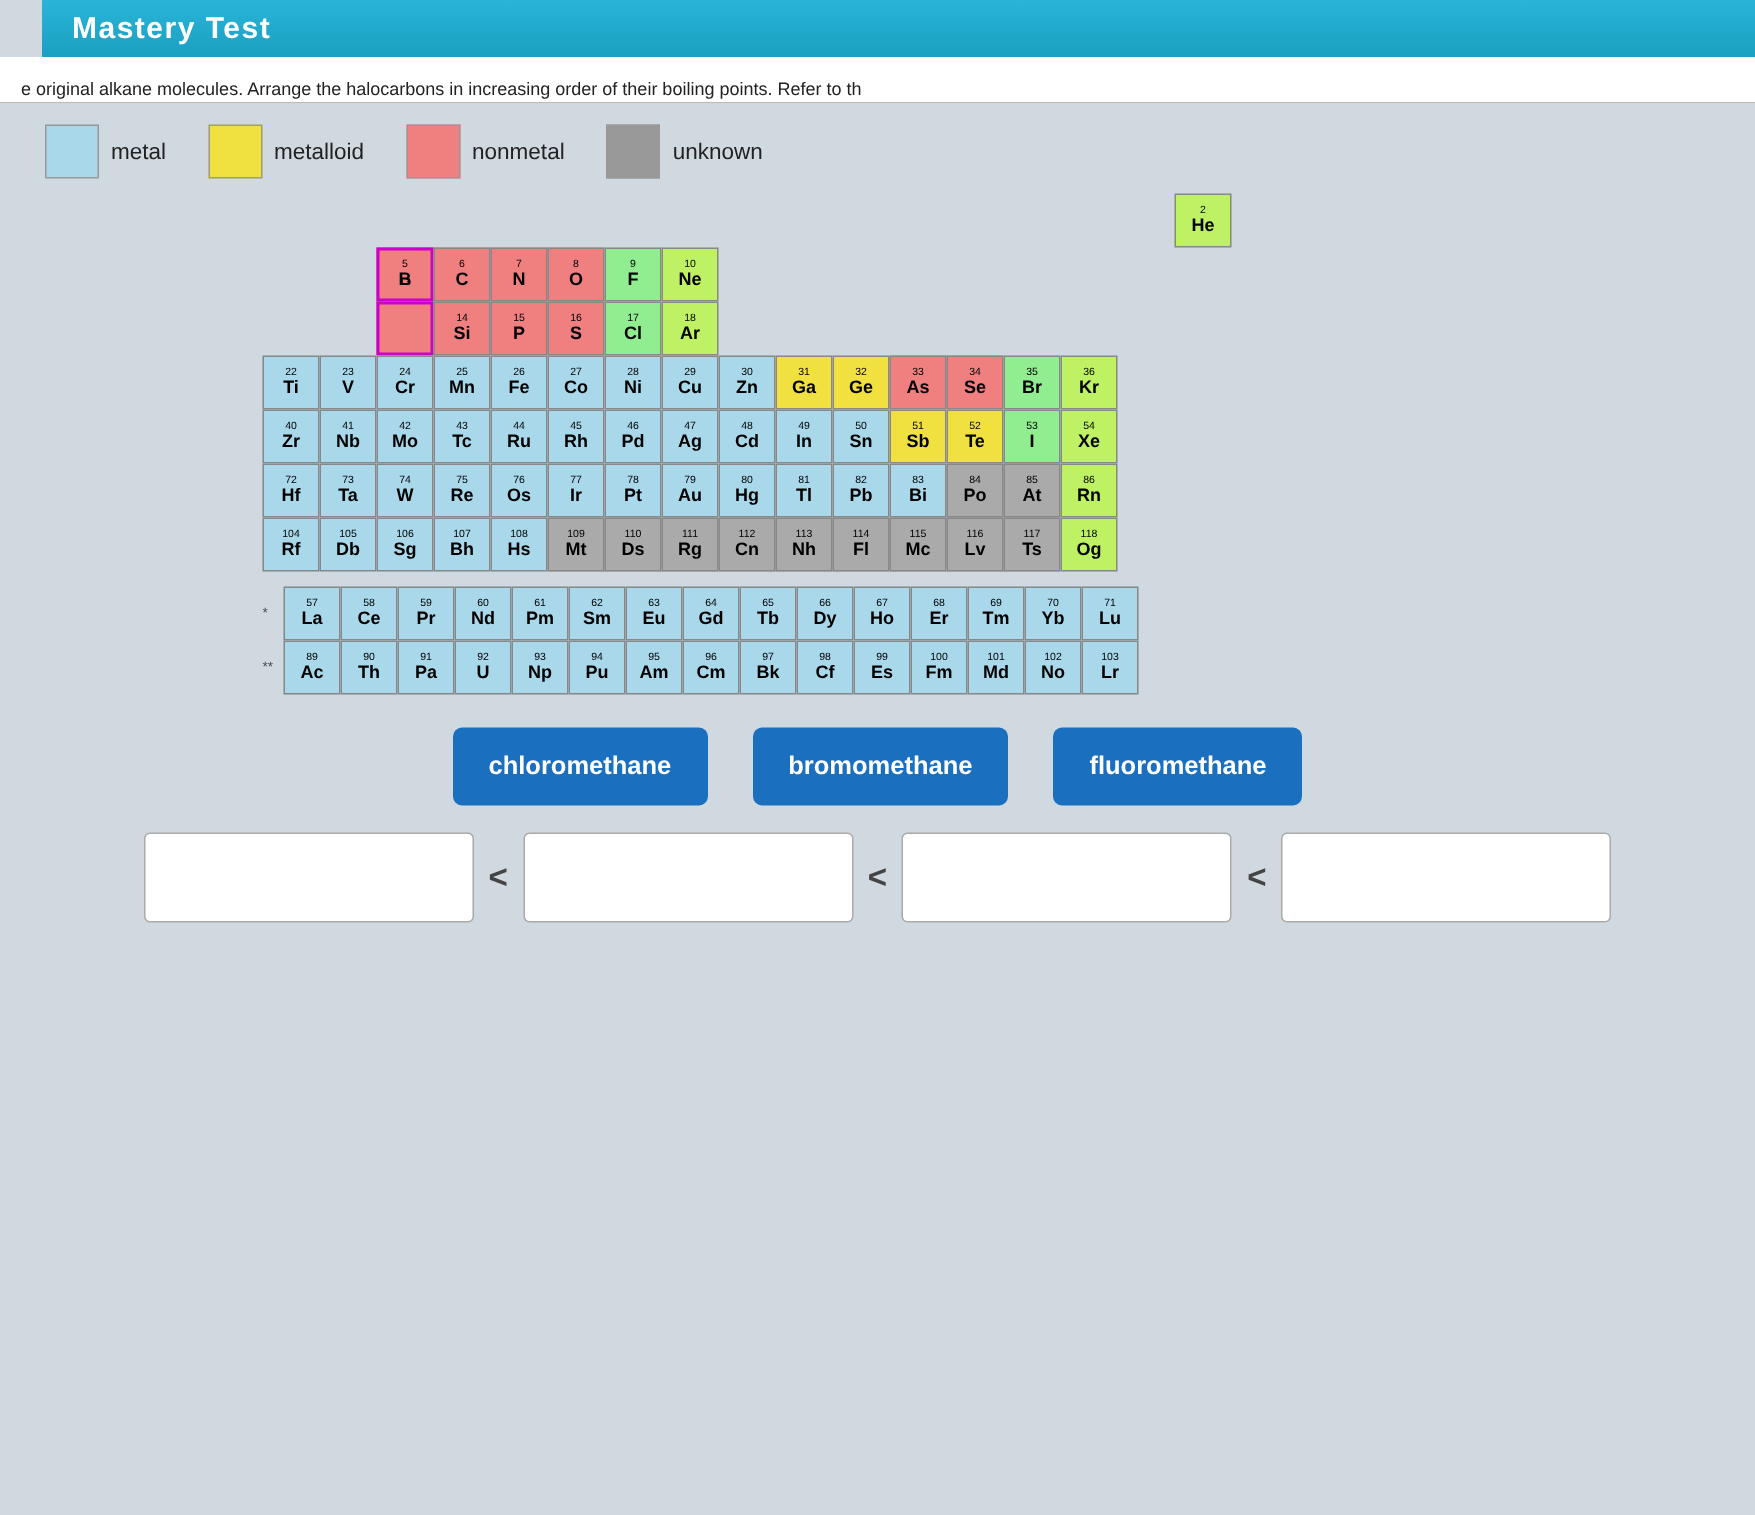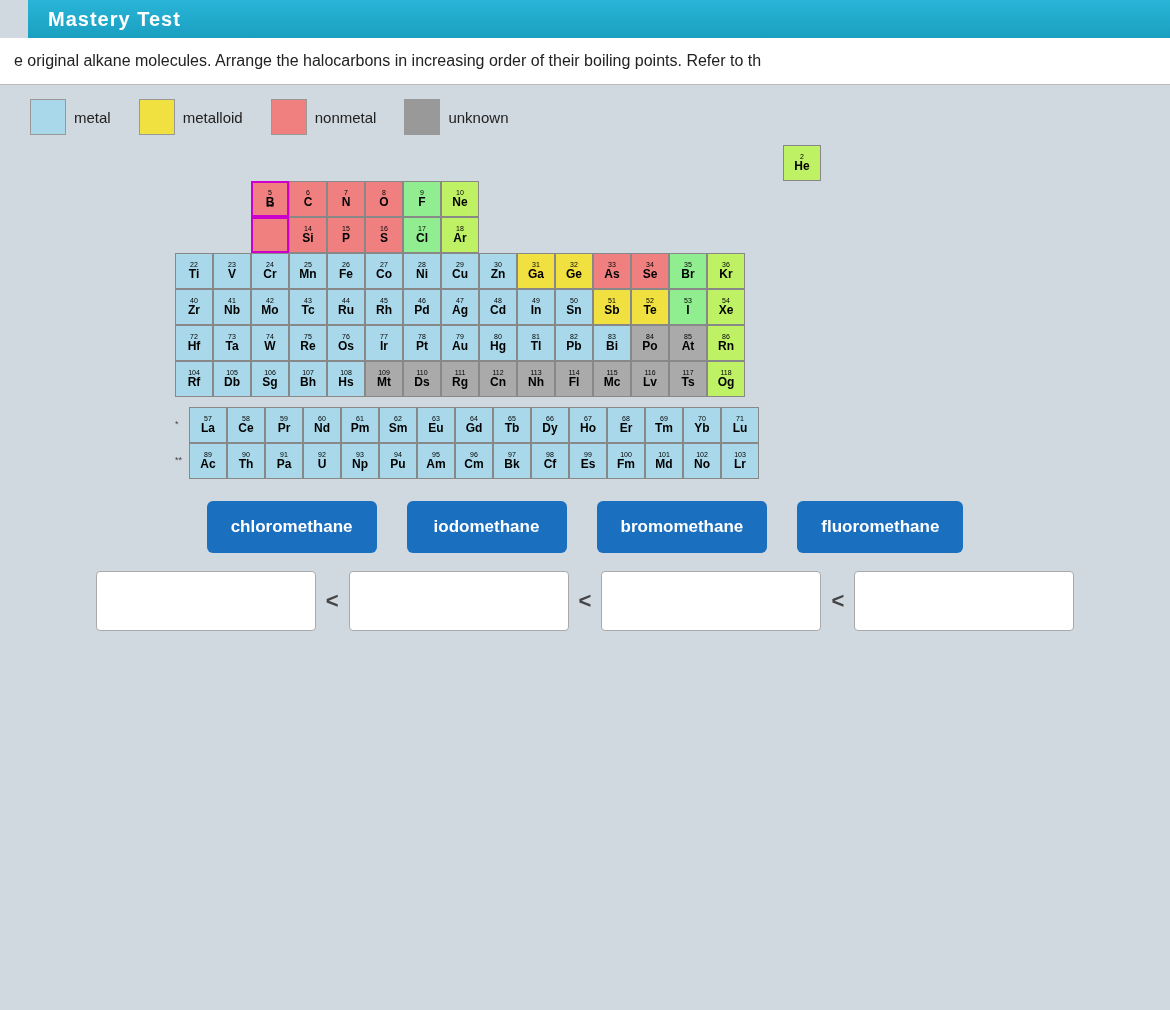--- a/index.html
+++ b/index.html
@@ -24,22 +24,22 @@
     .header-title {
       color: white;
       font-size: 20px;
       font-weight: bold;
       letter-spacing: 1px;
     }
 
     
     .question-text {
       background: white;
-      padding: 14px 20px 14px 14px;
-      font-size: 16px;
+      padding: 14px 20px 2px 14px;
+      font-size: 12px;
       color: #222;
       border-bottom: 1px solid #bbb;
     }
 
     
     .main-content {
       padding: 14px 20px;
       background: #d0d8e0;
     }
 
@@ -652,21 +652,20 @@
           <span class="num">103</span>
           <span class="sym">Lr</span>
         </div>
       </div>
 
     </div>
   </div>
 
   <div class="answer-section">
     <button class="answer-btn">chloromethane</button>
-    <button class="answer-btn">iodomethane</button>
     <button class="answer-btn">bromomethane</button>
     <button class="answer-btn">fluoromethane</button>
   </div>
 
   <div class="order-section">
     <div class="order-box"></div>
     <div class="order-arrow">&lt;</div>
     <div class="order-box"></div>
     <div class="order-arrow">&lt;</div>
     <div class="order-box"></div>

